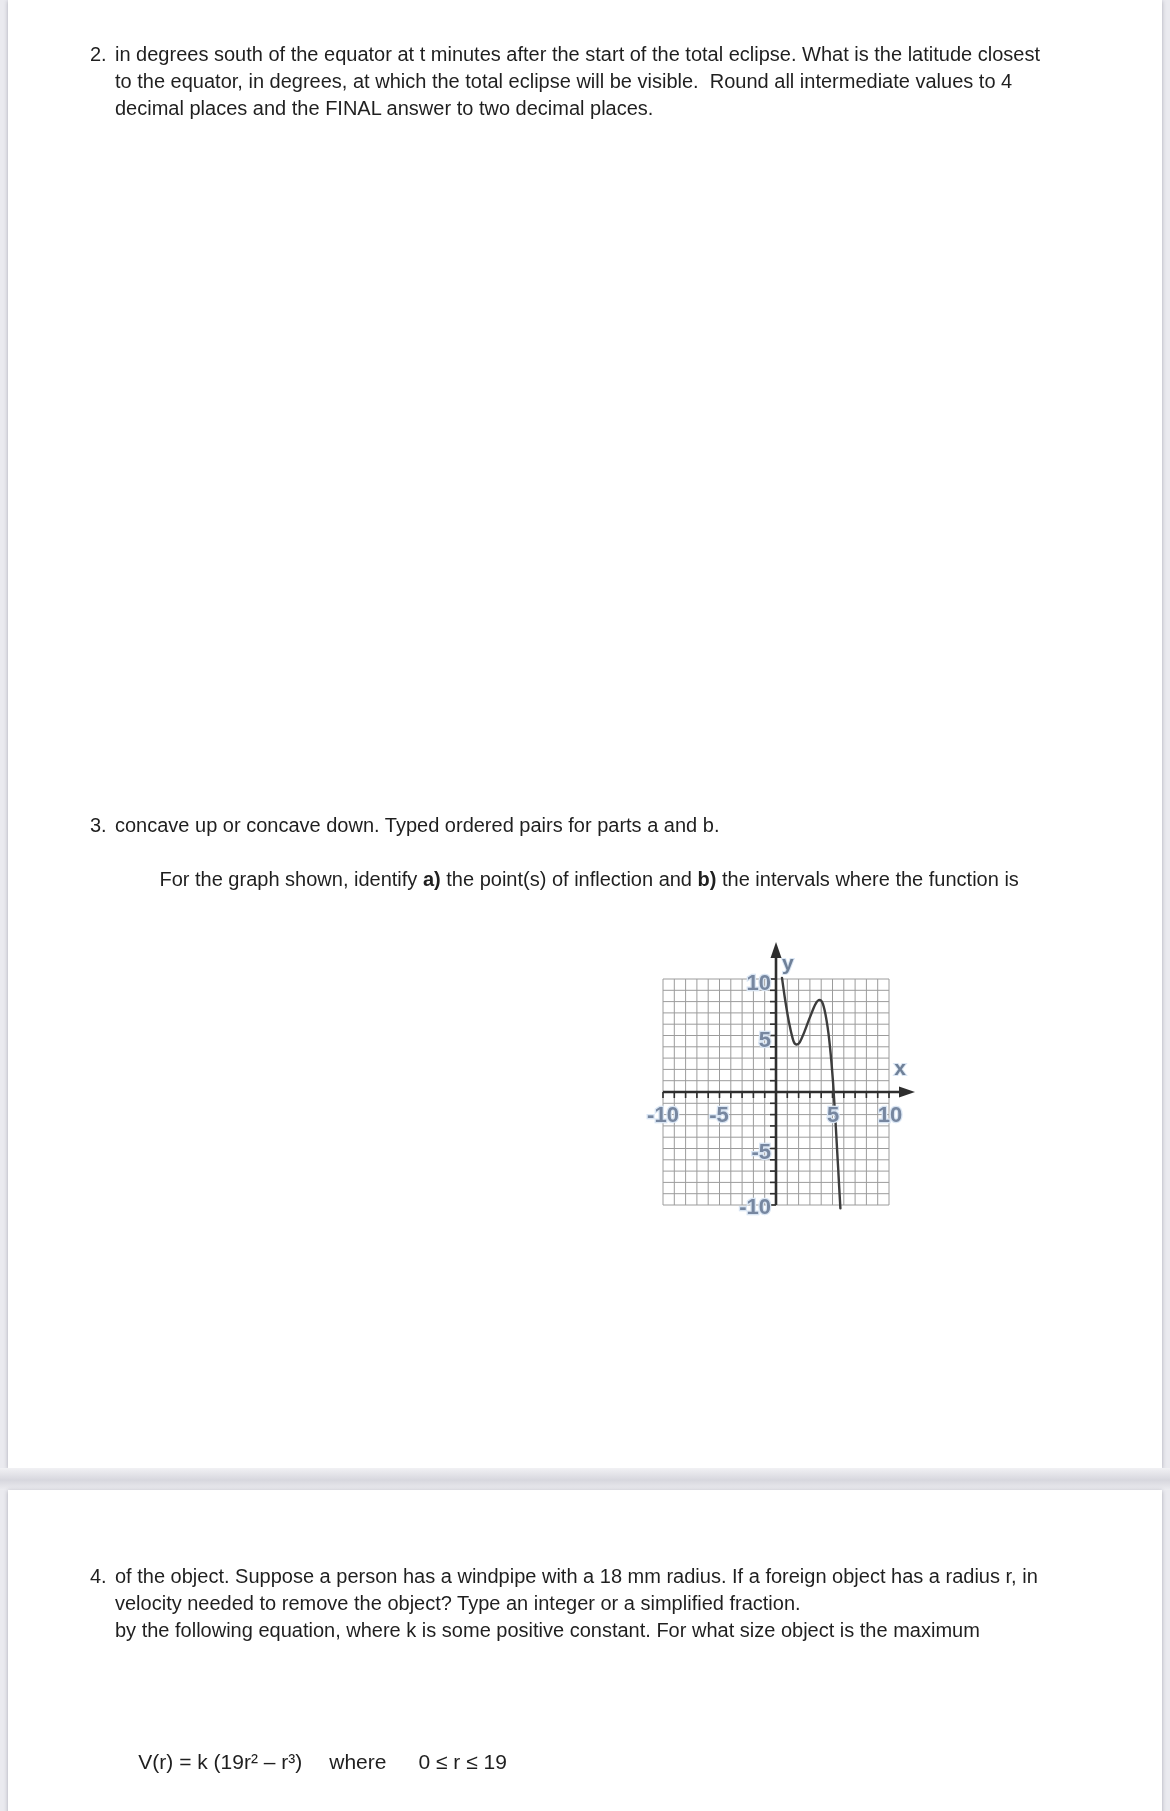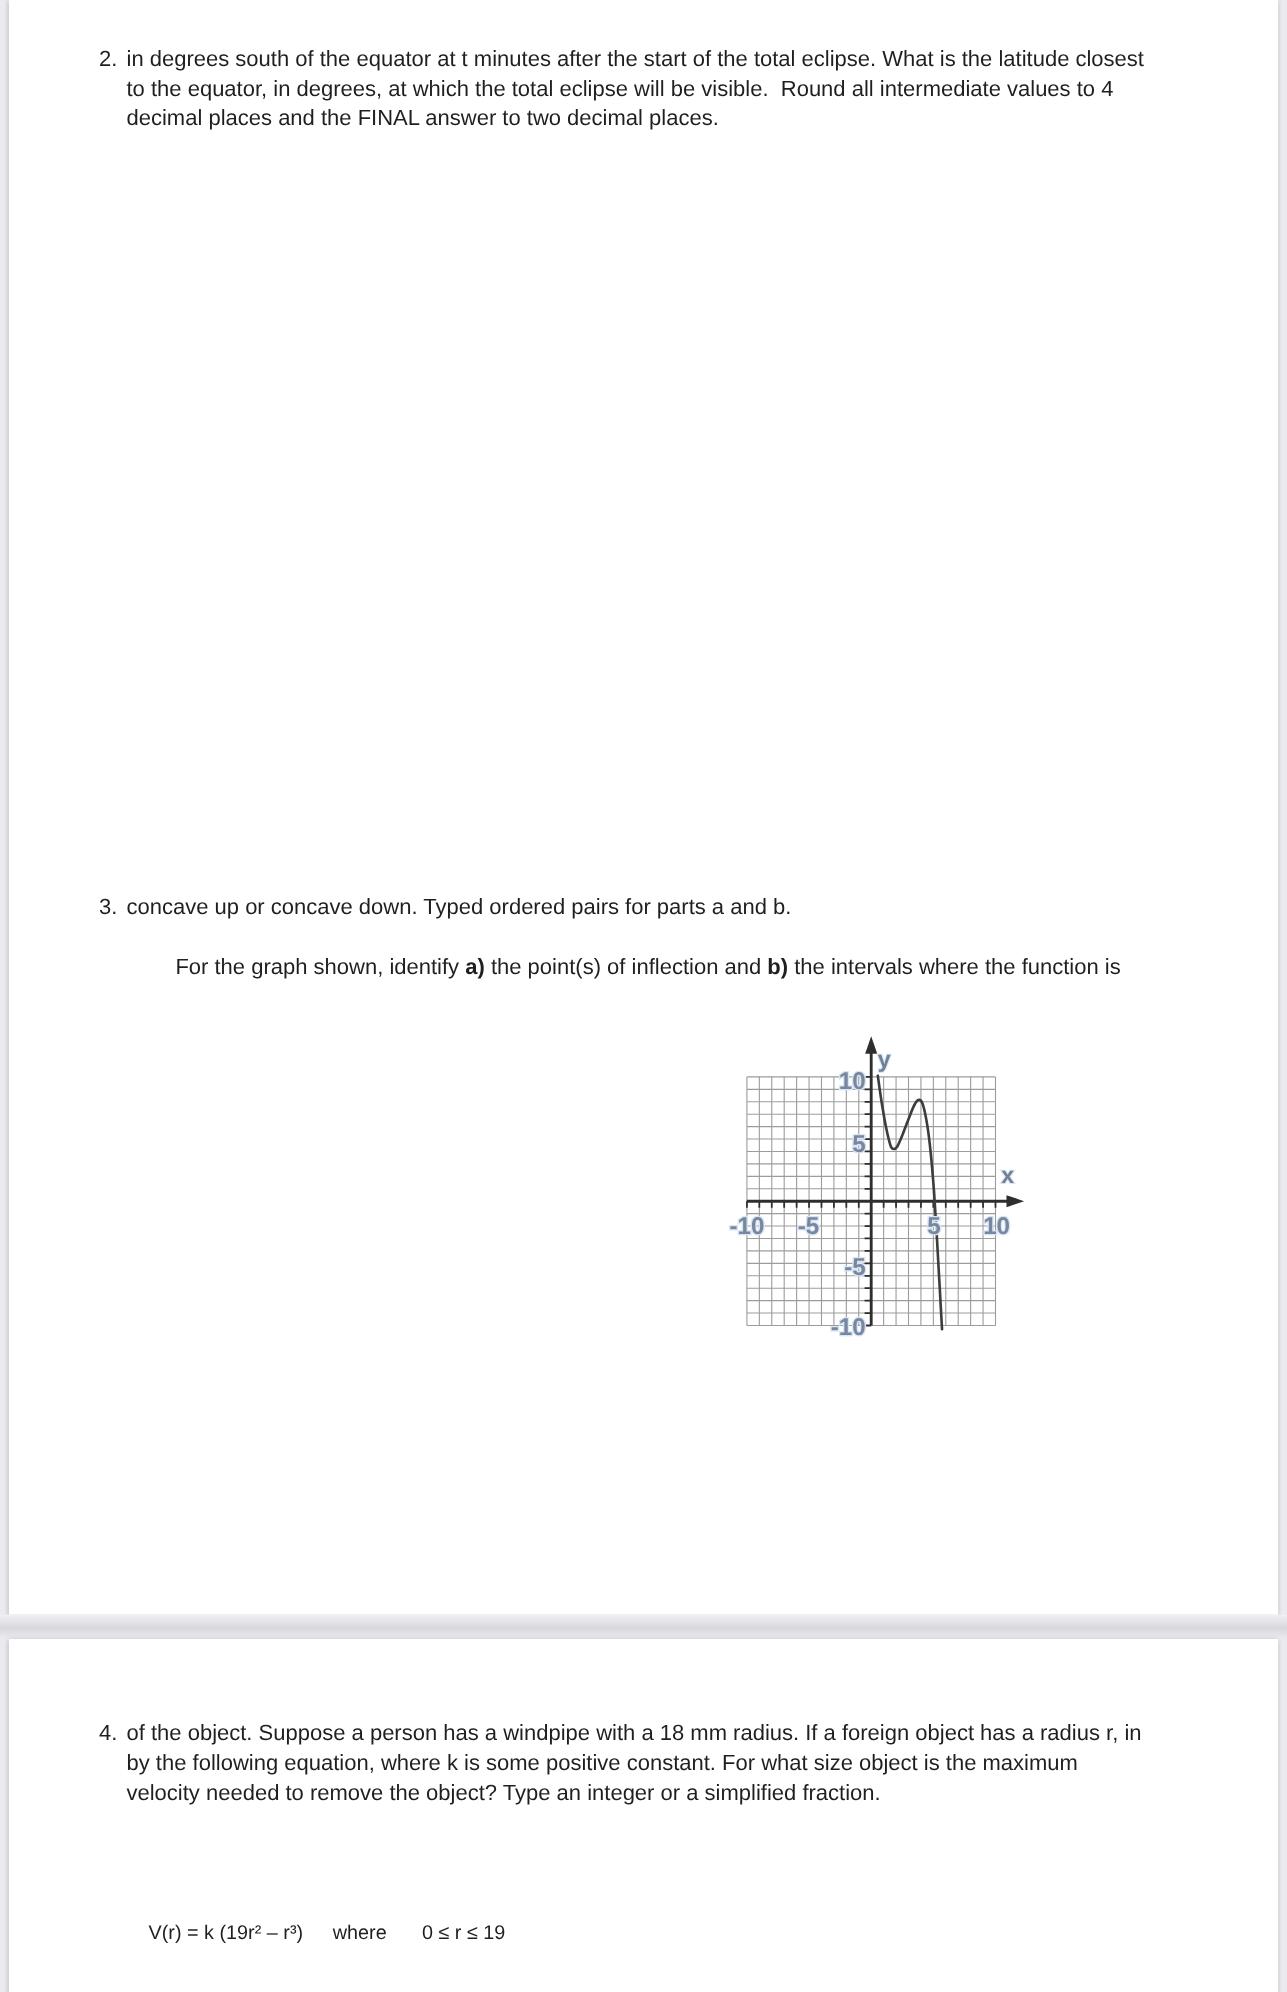--- a/index.html
+++ b/index.html
@@ -24,25 +24,25 @@
   }
   .qnum{position:absolute;left:0;top:0;}
   .qlines{margin-left:25px;}
   .tline{white-space:pre;}
   .bseg{font-weight:700;}
   #q2{top:41px;}
   #q3{top:812px;}
   #q4{top:73px;}
   .equation{
     position:absolute;left:107px;top:236px;
-    font-size:18px;color:#1f1f1f;white-space:pre;
+    font-size:21px;color:#1f1f1f;white-space:pre;
   }
   .eqgap1{margin-left:27px;}
   .eqgap2{margin-left:32px;}
-  #graph-wrap{position:absolute;left:632px;top:935px;width:300px;height:300px;}
+  #graph-wrap{position:absolute;left:616px;top:935px;width:300px;height:300px;}
   .grid-line{stroke:#9c9c9c;stroke-width:1;}
   .axis{stroke:#2e2e2e;stroke-width:2.6;}
   .tick{stroke:#2e2e2e;stroke-width:1.6;}
   .arrow{fill:#2e2e2e;}
   .curve{fill:none;stroke:#3d3d3d;stroke-width:2.4;stroke-linecap:round;}
   .ticklabel{
     font-family:"Liberation Sans",sans-serif;font-size:22px;font-weight:700;
     fill:#7787a0;stroke:#d9e5f3;stroke-width:2.5px;paint-order:stroke;
   }
   .axisletter{
@@ -183,22 +183,22 @@
 </div>
 
 <div class="page-gap"></div>
 
 <div class="page" id="page2">
 
   <div class="question" id="q4">
     <span class="qnum">4.</span>
     <div class="qlines">
       <div class="tline">of the object. Suppose a person has a windpipe with a 18 mm radius. If a foreign object has a radius r, in</div>
+      <div class="tline">velocity needed to remove the object? Type an integer or a simplified fraction.</div>
       <div class="tline">by the following equation, where k is some positive constant. For what size object is the maximum</div>
-      <div class="tline">velocity needed to remove the object? Type an integer or a simplified fraction.</div>
     </div>
   </div>
 
   <div class="equation">
     <span>V(r) = k (19r² – r³)</span><span class="eqgap1">where</span><span class="eqgap2">0 ≤ r ≤ 19</span>
   </div>
 
 </div>
 
 </body></html>

